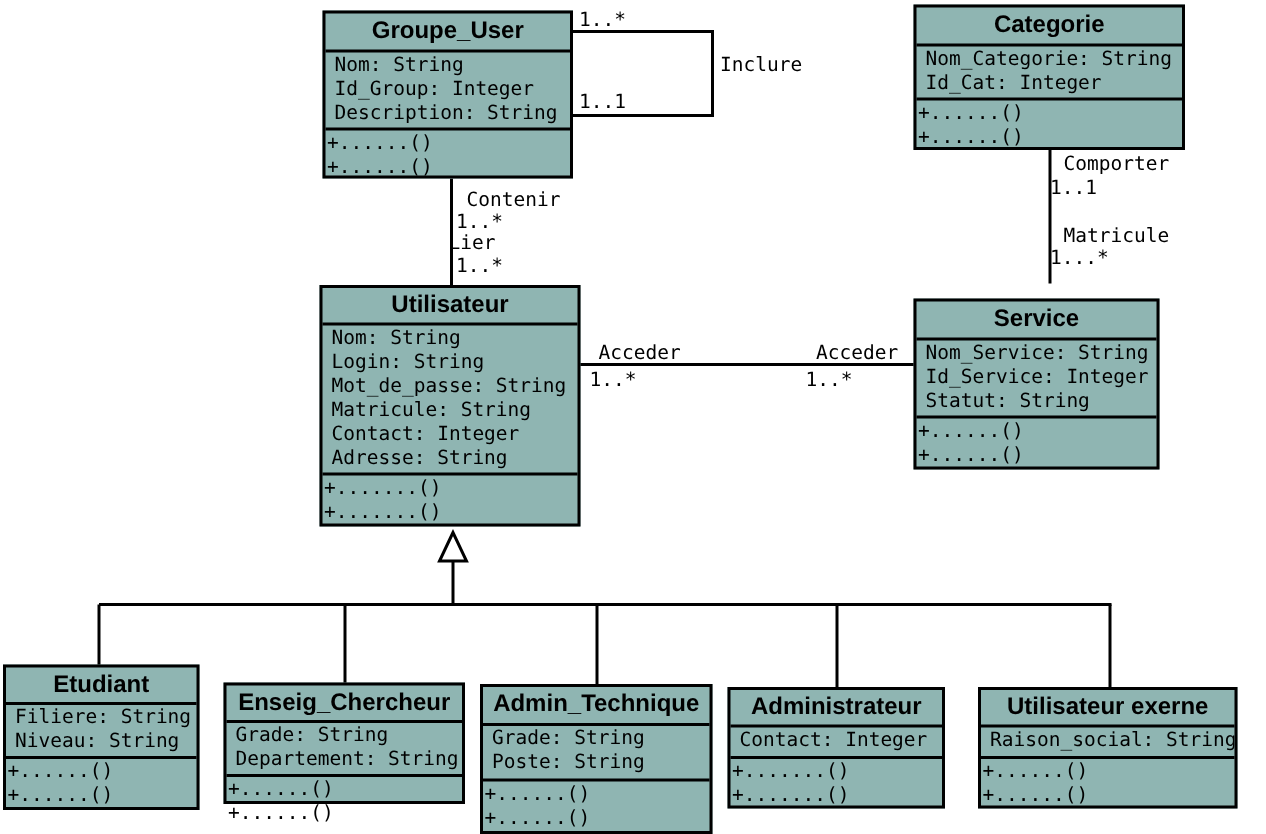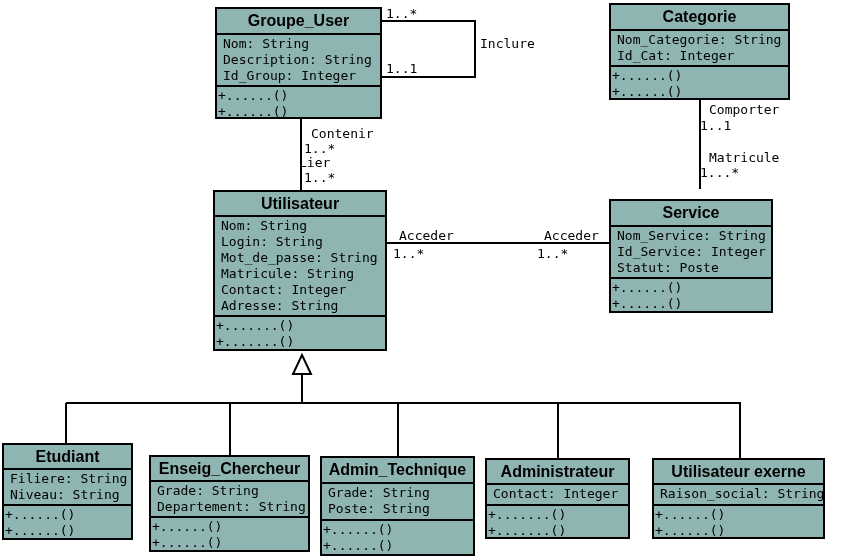--- a/index.html
+++ b/index.html
@@ -45,22 +45,22 @@
     <line x1="230" y1="403" x2="230" y2="456"></line>
     <line x1="398" y1="403" x2="398" y2="457"></line>
     <line x1="558" y1="403" x2="558" y2="459"></line>
     <line x1="740" y1="403" x2="740" y2="459"></line>
   </svg>
 
   <div class="cls" style="left:215px;top:7px;width:167px;height:112px;">
     <div class="t" style="height:26px;">Groupe_User</div>
     <div class="a" style="height:52px;">
       <div class="ln">Nom: String</div>
+      <div class="ln">Id_Group: Integer</div>
       <div class="ln">Description: String</div>
-      <div class="ln">Id_Group: Integer</div>
     </div>
     <div class="m">
       <div class="ln mln">+......()</div>
       <div class="ln mln">+......()</div>
     </div>
   </div>
 
   <div class="cls" style="left:609px;top:3px;width:181px;height:97px;">
     <div class="t" style="height:26px;">Categorie</div>
     <div class="a" style="height:36px;">
@@ -87,41 +87,41 @@
       <div class="ln mln">+.......()</div>
       <div class="ln mln">+.......()</div>
     </div>
   </div>
 
   <div class="cls" style="left:609px;top:199px;width:164px;height:114px;">
     <div class="t" style="height:26px;">Service</div>
     <div class="a" style="height:52px;">
       <div class="ln">Nom_Service: String</div>
       <div class="ln">Id_Service: Integer</div>
-      <div class="ln">Statut: Poste</div>
+      <div class="ln">Statut: String</div>
     </div>
     <div class="m">
       <div class="ln mln">+......()</div>
       <div class="ln mln">+......()</div>
     </div>
   </div>
 
   <div class="cls" style="left:2px;top:443px;width:131px;height:97px;">
     <div class="t" style="height:25px;">Etudiant</div>
     <div class="a" style="height:36px;">
       <div class="ln">Filiere: String</div>
       <div class="ln">Niveau: String</div>
     </div>
     <div class="m">
       <div class="ln mln">+......()</div>
       <div class="ln mln">+......()</div>
     </div>
   </div>
 
-  <div class="cls" style="left:149px;top:455px;width:161px;height:97px;">
+  <div class="cls" style="left:149px;top:455px;width:161px;height:81px;">
     <div class="t" style="height:25px;">Enseig_Chercheur</div>
     <div class="a" style="height:36px;">
       <div class="ln">Grade: String</div>
       <div class="ln">Departement: String</div>
     </div>
     <div class="m">
       <div class="ln mln">+......()</div>
       <div class="ln mln">+......()</div>
     </div>
   </div>

